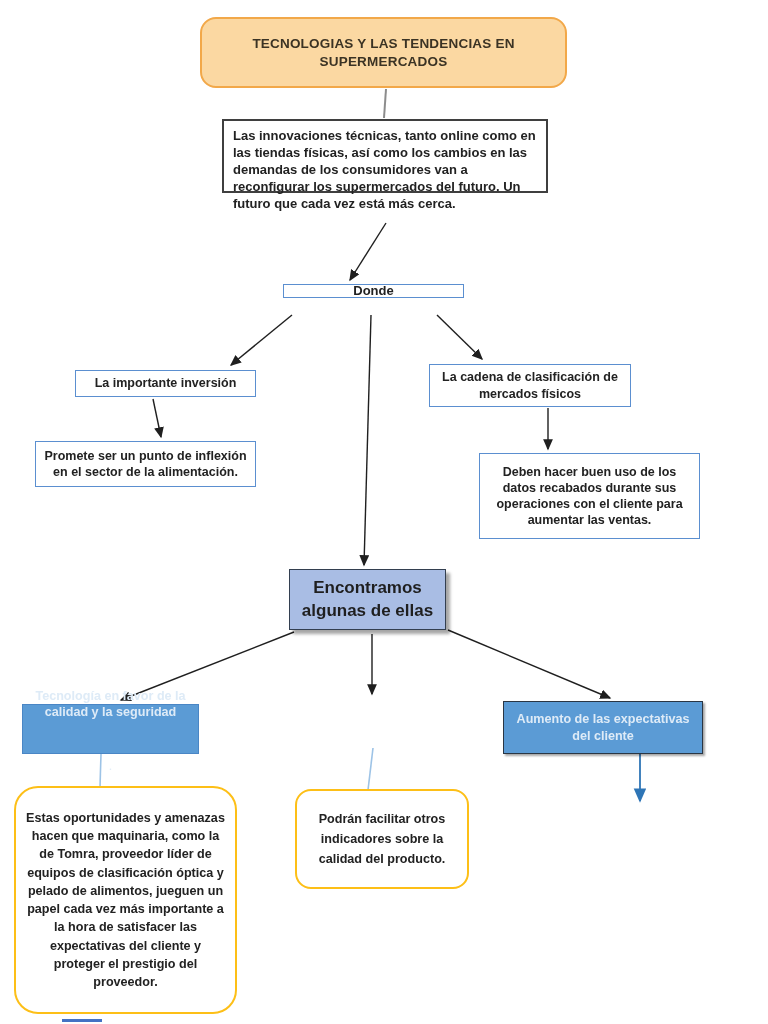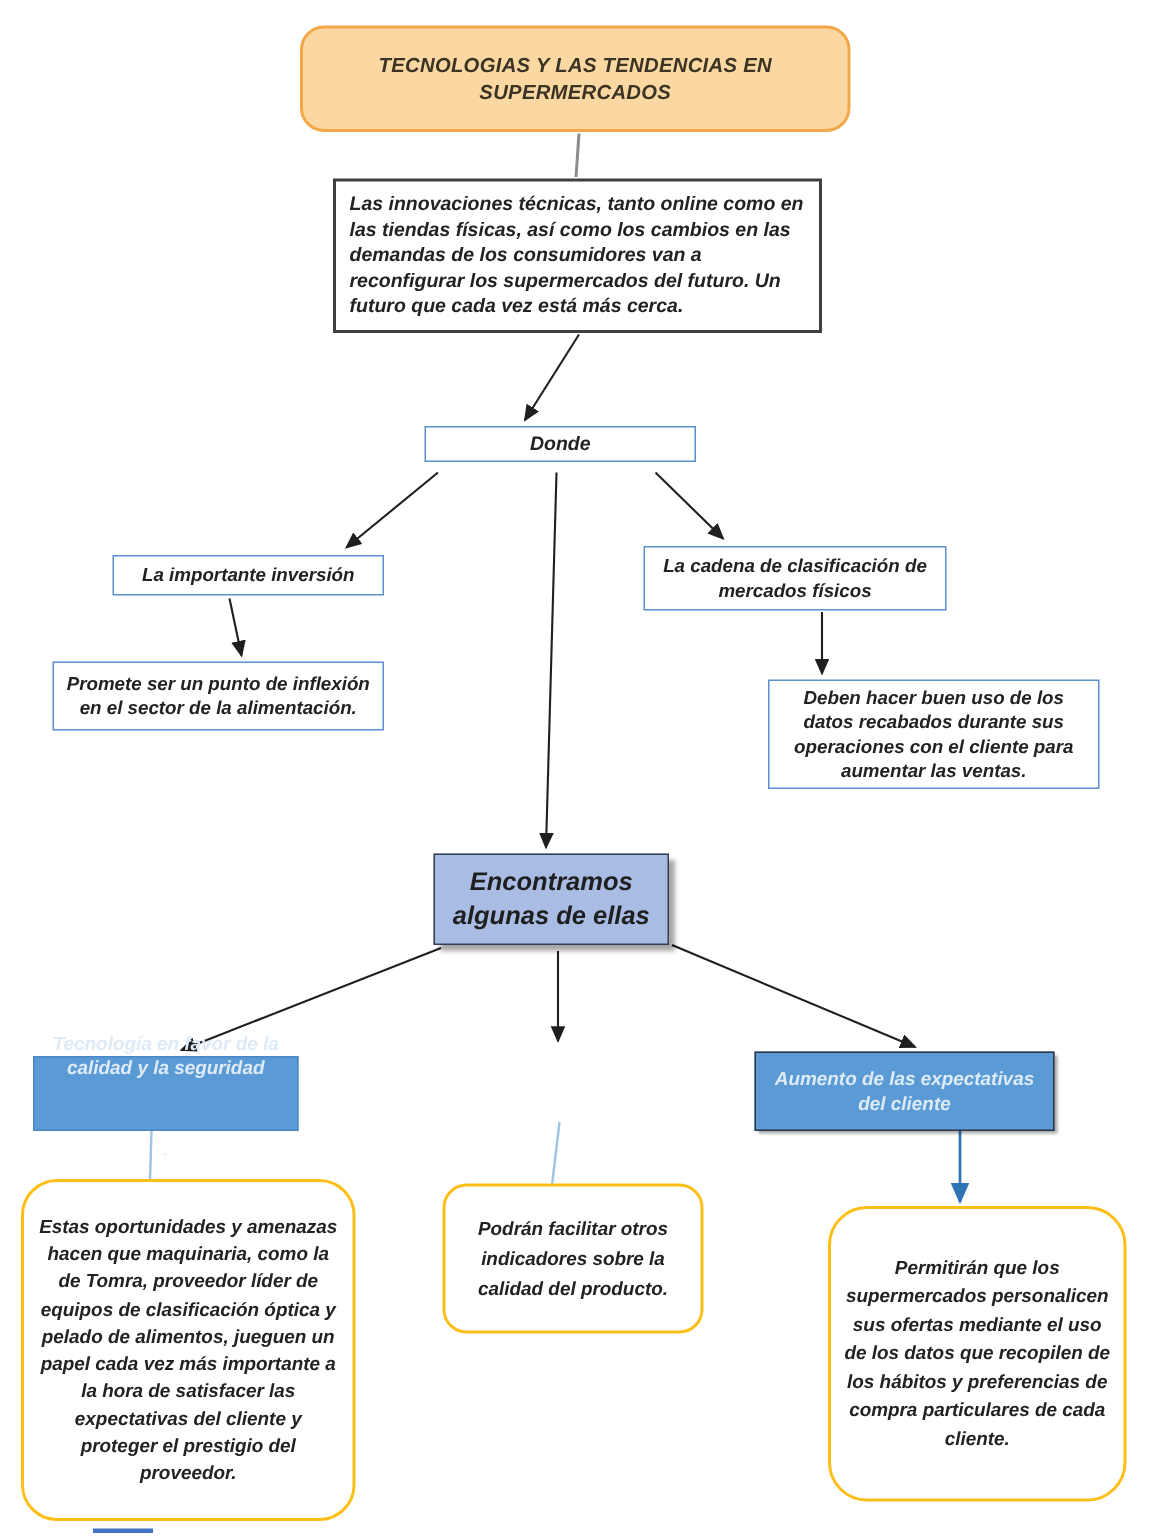--- a/index.html
+++ b/index.html
@@ -10,43 +10,42 @@
     font-family:"Liberation Sans", sans-serif;
     overflow:hidden;
   }
   #wires{position:absolute;left:0;top:0;width:768px;height:1024px;z-index:1;}
   .node{
     position:absolute;box-sizing:border-box;z-index:2;
     display:flex;align-items:center;justify-content:center;
     flex-direction:column;
     text-align:center;font-weight:700;color:#2b2b2b;
     line-height:1.3;
-    font-style:italic;
   }
   .title-box{
     left:200px;top:17px;width:367px;height:71px;
     background:#fbd8a2;border:2px solid #f2a849;border-radius:16px;
     font-size:13.5px;letter-spacing:.2px;color:#3b3324;
     padding:0 18px;
   }
   .intro-box{
-    left:222px;top:119px;width:326px;height:103px;
+    left:222px;top:119px;width:326px;height:74px;
     background:#ffffff;border:2px solid #3f3f3f;
     align-items:flex-end;justify-content:flex-start;
     text-align:left;font-size:13px;padding:7px 9px;color:#222222;
   }
   .blue-outline{
     background:#ffffff;border:1.6px solid #5b8fd0;
     font-size:12.5px;color:#222222;padding:2px 6px;
   }
-  .donde-box{left:283px;top:284px;width:181px;height:24px;font-size:13px;}
+  .donde-box{left:283px;top:284px;width:181px;height:14px;font-size:13px;}
   .inversion-box{left:75px;top:370px;width:181px;height:27px;}
   .cadena-box{left:429px;top:364px;width:202px;height:43px;}
   .promete-box{left:35px;top:441px;width:221px;height:46px;}
-  .deben-box{left:512px;top:453px;width:221px;height:73px;}
+  .deben-box{left:479px;top:453px;width:221px;height:86px;}
   .encontramos-box{
     left:289px;top:569px;width:157px;height:61px;
     background:#a9bde4;border:1.6px solid #333f50;
     box-shadow:4px 4px 3px rgba(0,0,0,0.35);
     font-size:17px;color:#1f1f1f;padding:2px 8px;
   }
   .blue-header{
     background:#5b9bd5;color:#deebf7;font-size:12.6px;padding:2px 8px;gap:44px;
   }
   .tecnologia-box{left:22px;top:704px;width:177px;height:50px;border:1.4px solid #4a86c5;}
@@ -139,19 +138,16 @@
   </div>
 
   <div class="node yellow-round oportunidades-box">
     <span>Estas oportunidades y amenazas hacen que maquinaria, como la de Tomra, proveedor líder de equipos de clasificación óptica y pelado de alimentos, jueguen un papel cada vez más importante a la hora de satisfacer las expectativas del cliente y proteger el prestigio del proveedor.</span>
   </div>
 
   <div class="node yellow-round podran-box">
     <span>Podrán facilitar otros indicadores sobre la calidad del producto.</span>
   </div>
 
-  <div class="node yellow-round permitiran-box">
-    <span>Permitirán que los supermercados personalicen sus ofertas mediante el uso de los datos que recopilen de los hábitos y preferencias de compra particulares de cada cliente.</span>
-  </div>
 
   <div class="cutoff-line"></div>
 
 </div>
 
 </body></html>

